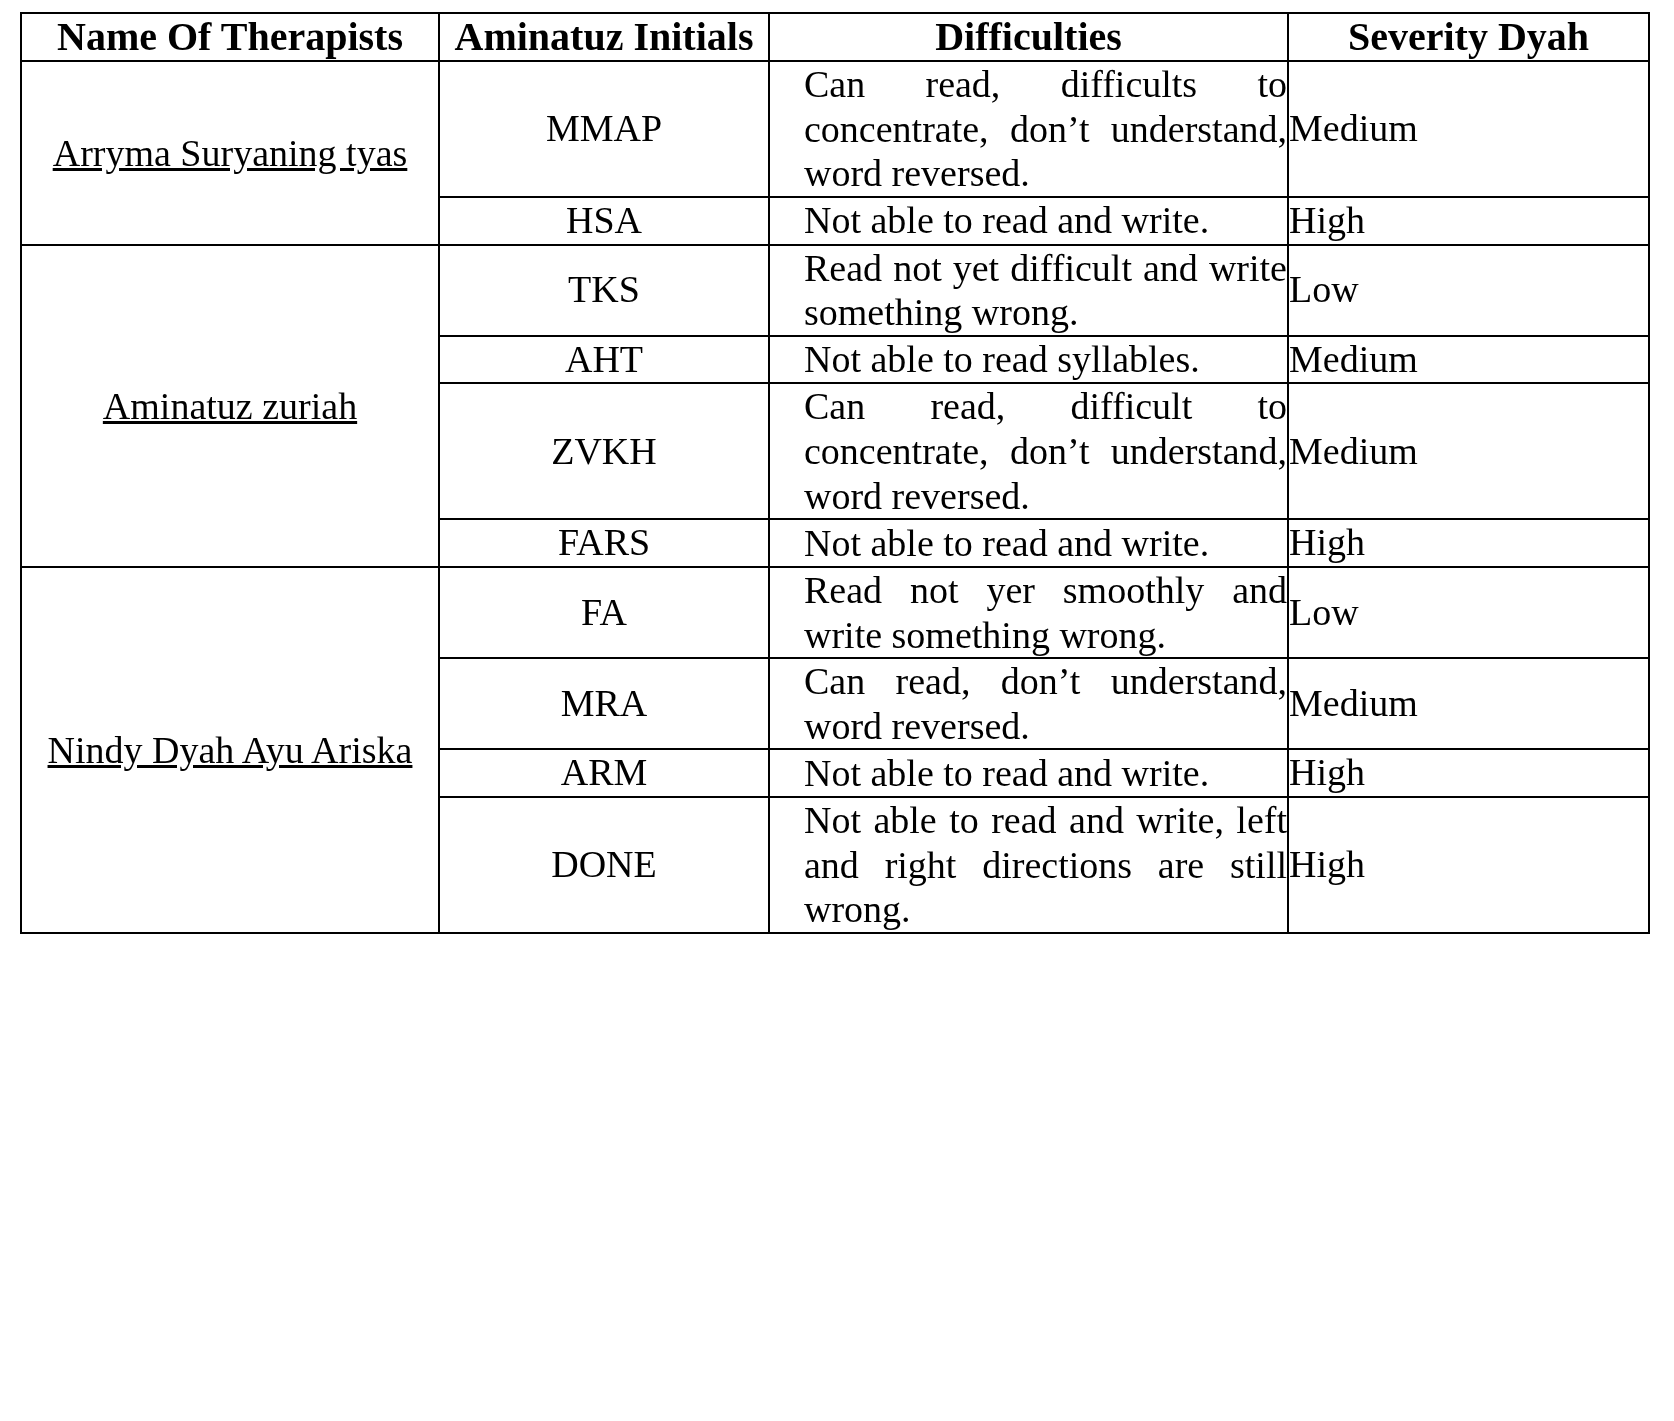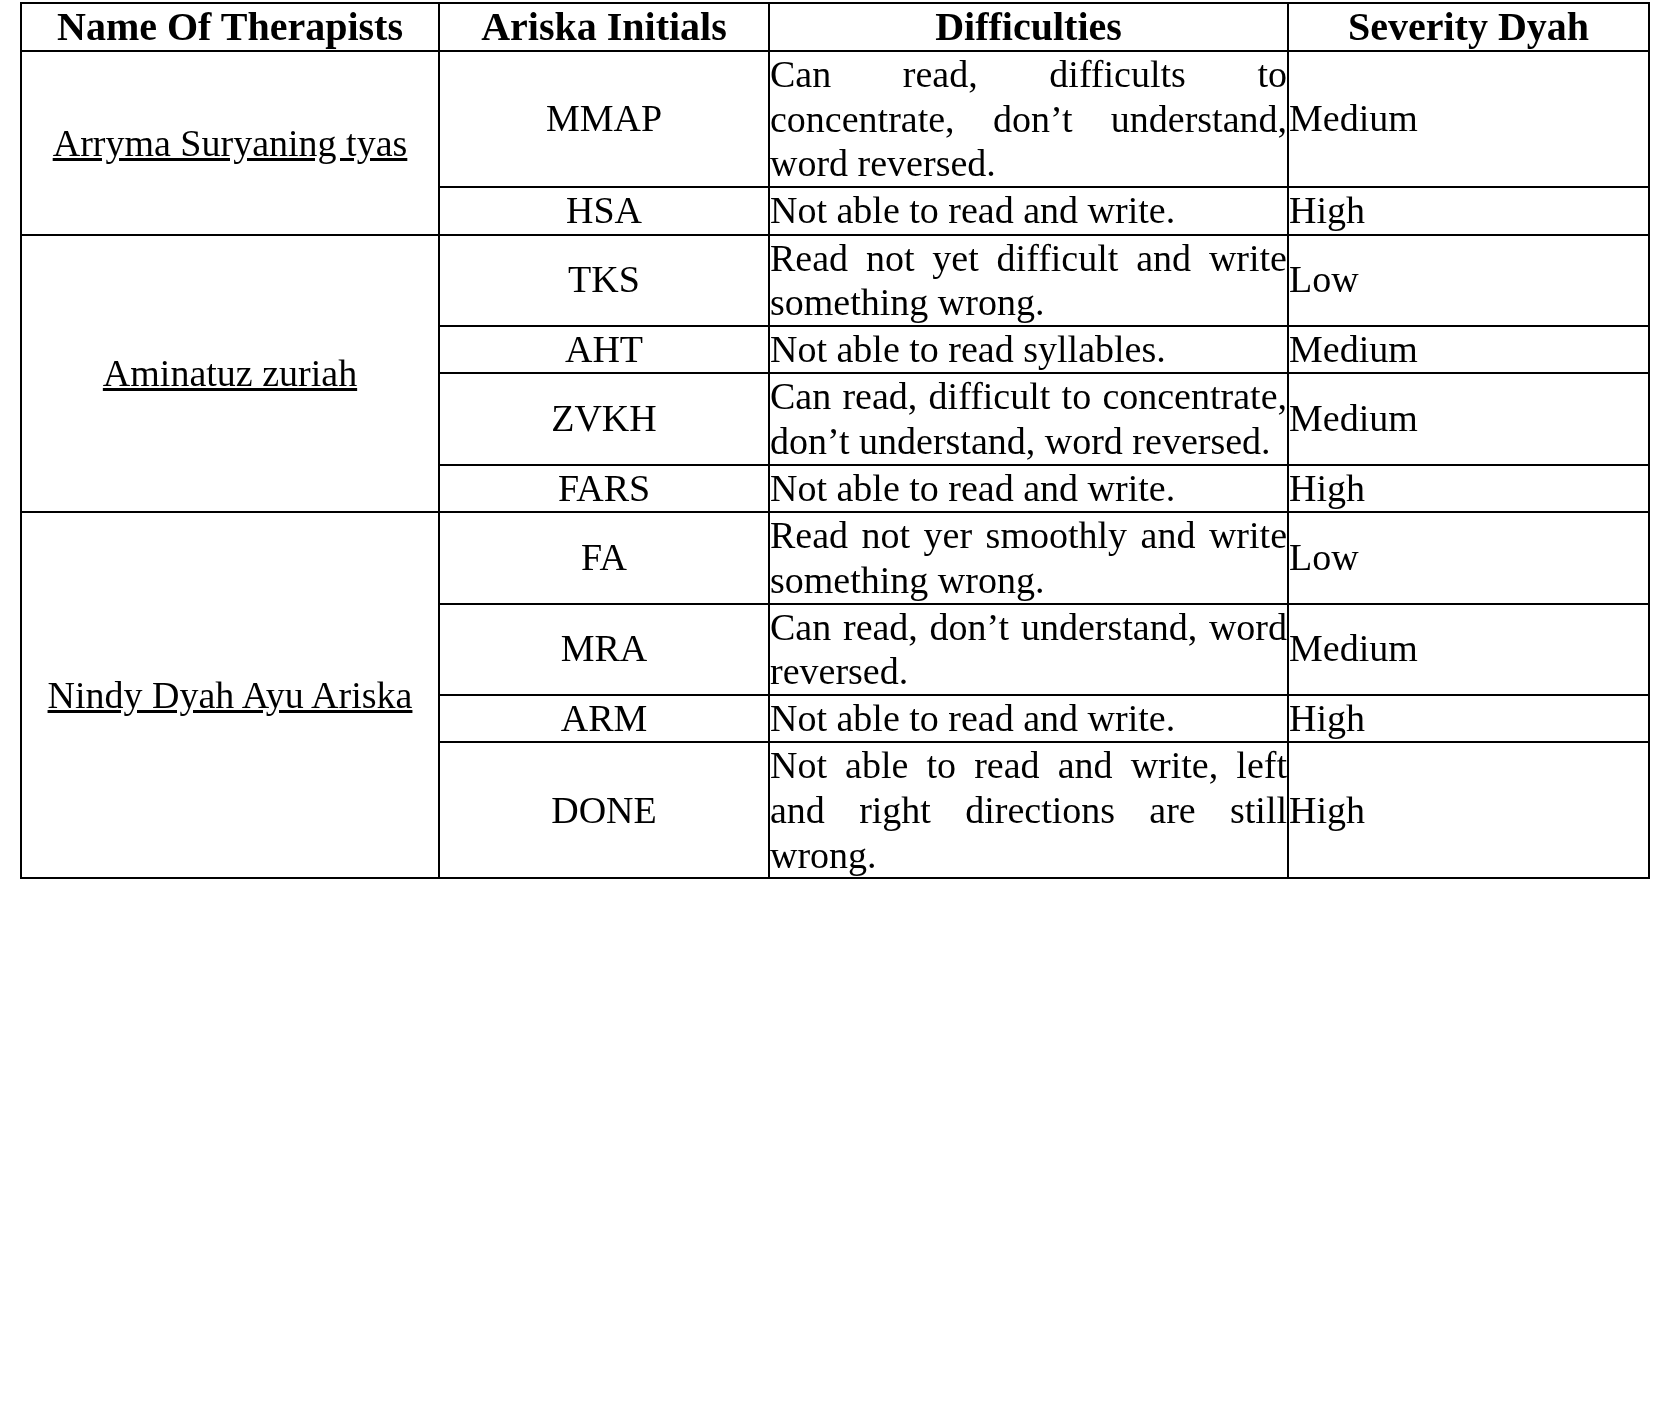--- a/index.html
+++ b/index.html
@@ -19,21 +19,21 @@
     position: relative;
     width: 1674px;
     height: 1421px;
     background: #ffffff;
     box-sizing: border-box;
   }
 
   table.data-table {
     position: absolute;
     left: 20px;
-    top: 2px;
+    top: 12px;
     width: 1628px;
     border-collapse: collapse;
     table-layout: fixed;
     background: #6d28d9;
   }
 
   table.data-table th,
   table.data-table td {
     border: 2px solid #000000;
     padding: 0;
@@ -83,41 +83,42 @@
   }
 
   td.severity-cell {
     font-size: 38px;
     line-height: 1.2;
     padding: 4px 8px;
   }
 
   .diff-text {
     display: block;
+    margin-left: 34px;
   }
 
   .name-text {
     display: block;
   }
 </style>
 </head>
 <body>
 
 <div class="sheet">
   <table class="data-table">
     <colgroup>
       <col class="c-therapist">
       <col class="c-initials">
       <col class="c-diff">
       <col class="c-severity">
     </colgroup>
     <thead>
       <tr>
         <th>Name Of Therapists</th>
-        <th>Ariska Initials</th>
+        <th>Aminatuz Initials</th>
         <th>Difficulties</th>
         <th>Severity Dyah</th>
       </tr>
     </thead>
     <tbody>
         <tr>
           <td class="therapist-cell" rowspan="2">
             <span class="name-text">Arryma Suryaning tyas</span>
           </td>
           <td class="initials-cell">MMAP</td>

